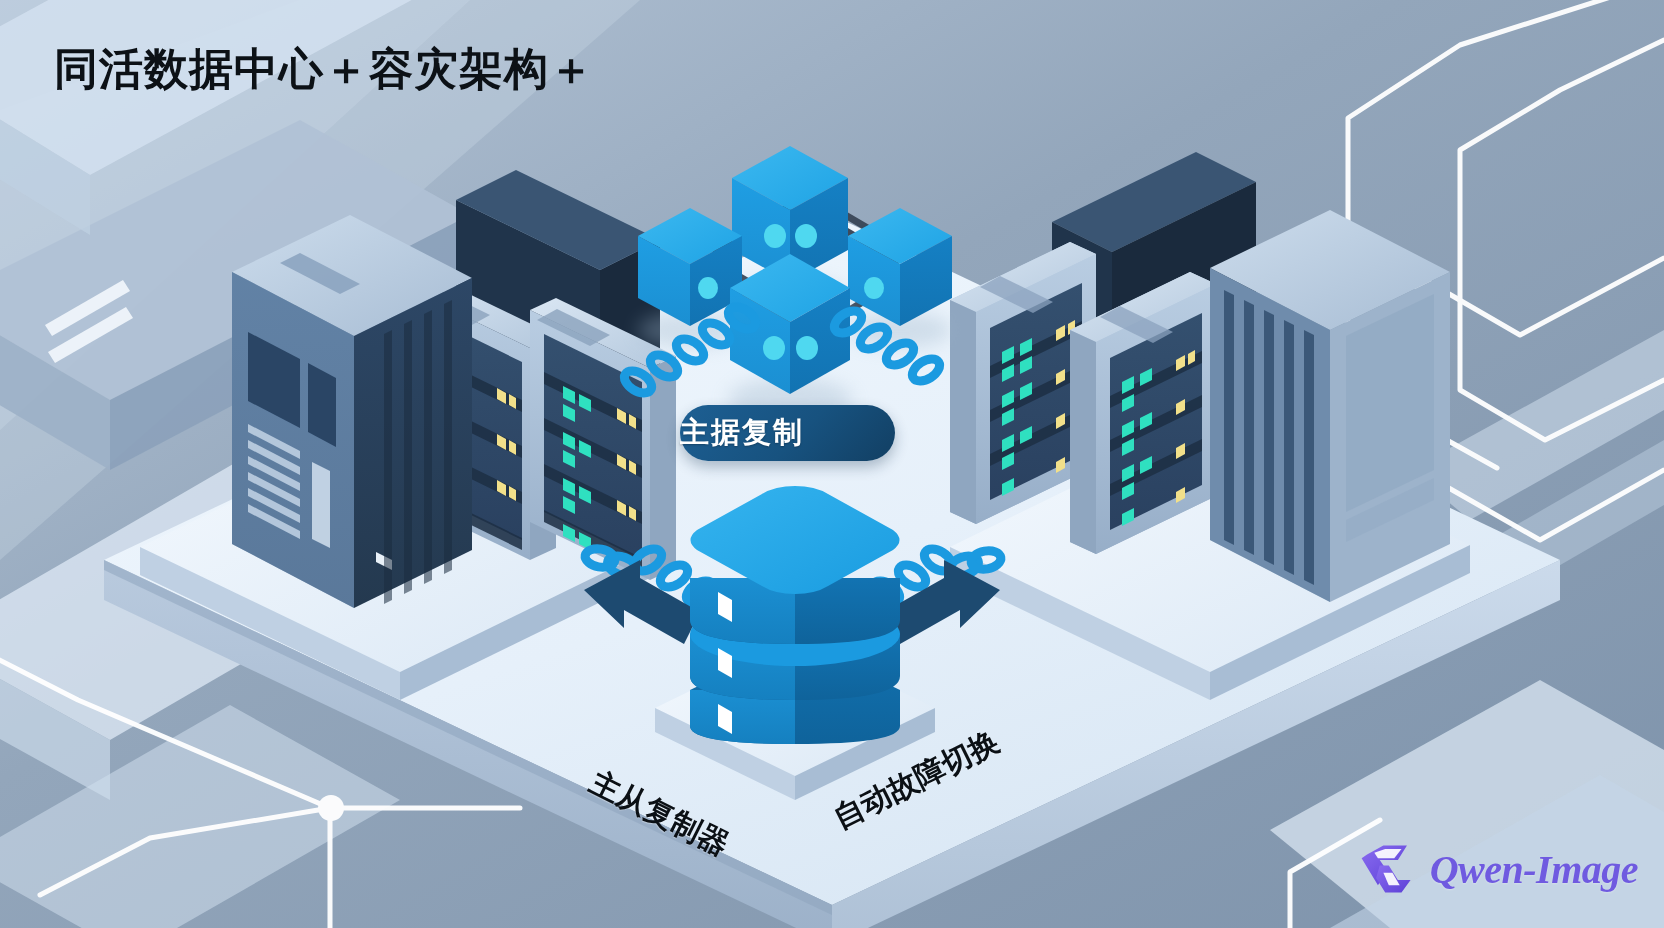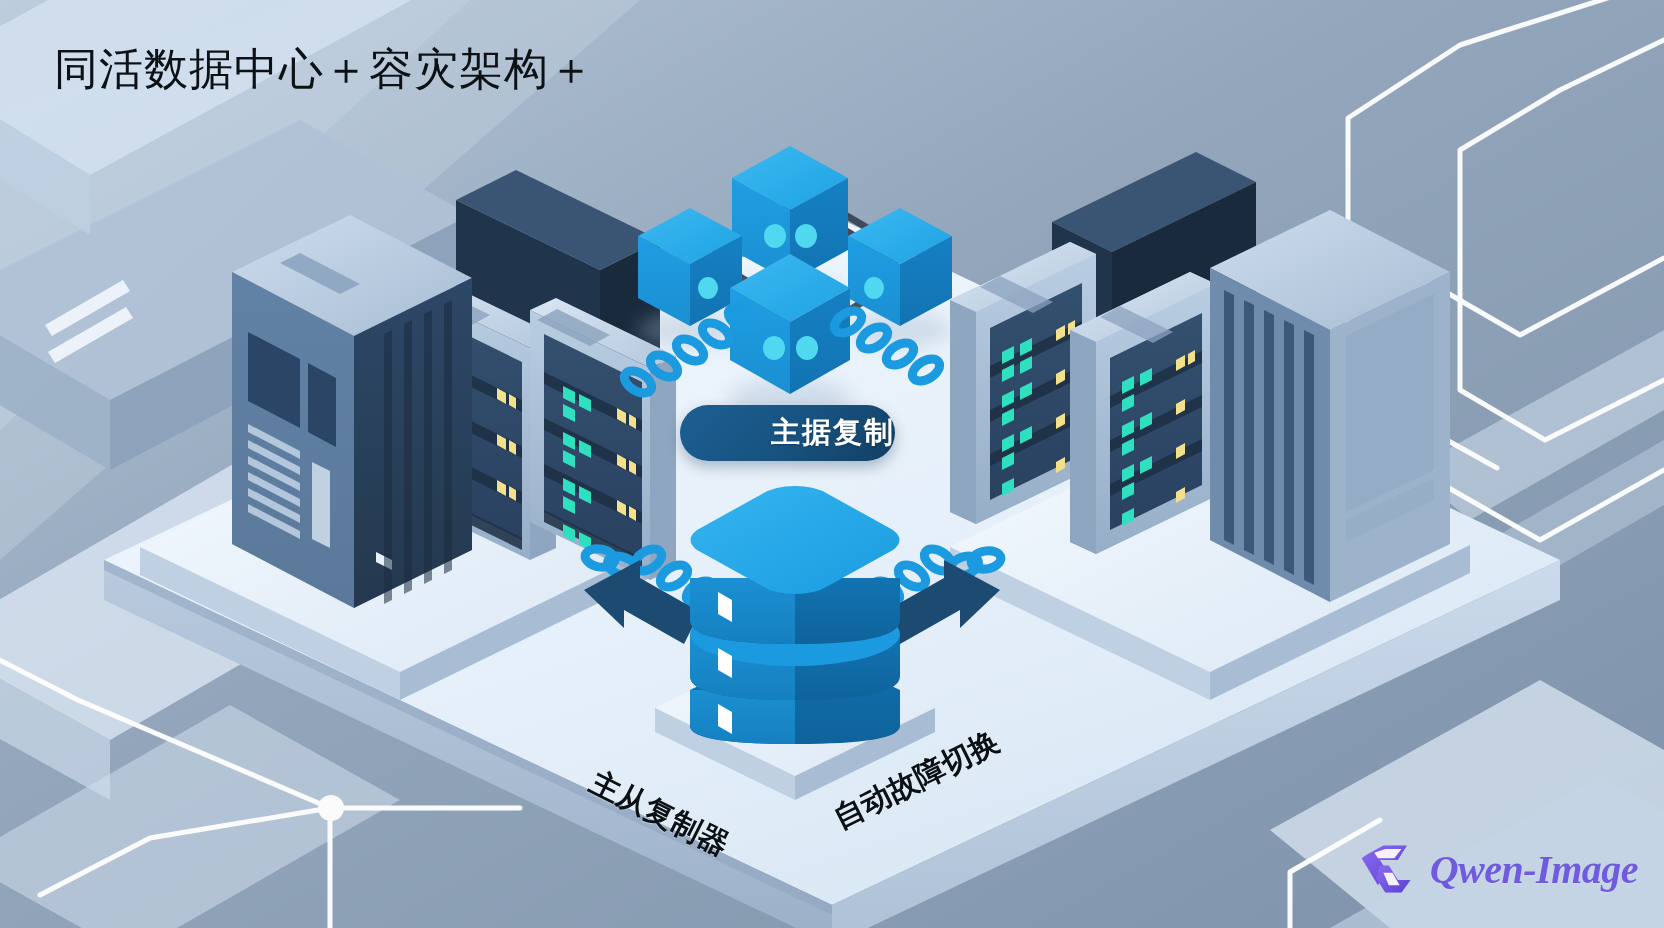--- a/index.html
+++ b/index.html
@@ -14,36 +14,36 @@
     background:#8fa2b8;
   }
   .layer{position:absolute;inset:0;}
   svg.layer{display:block;}
 
   
   #title{
     position:absolute;
     left:54px;top:40px;
     font-size:44px;
-    font-weight:normal;
+    font-weight:bold;
     letter-spacing:1px;
     color:#0c1116;
     white-space:nowrap;
     z-index:40;
   }
 
   
   #badge{
     position:absolute;
     left:680px;top:405px;
     width:215px;height:56px;
     border-radius:28px;
     background:linear-gradient(135deg,#1d5f93 0%,#17527f 55%,#123f63 100%);
     box-shadow:0 6px 14px rgba(20,50,80,.30);
-    display:flex;align-items:center;justify-content:flex-end;
+    display:flex;align-items:center;justify-content:flex-start;
     z-index:38;
   }
   #badge span{
     color:#ffffff;
     font-size:29px;
     font-weight:bold;
     letter-spacing:2px;
     text-shadow:0 1px 2px rgba(0,0,0,.25);
   }
 

